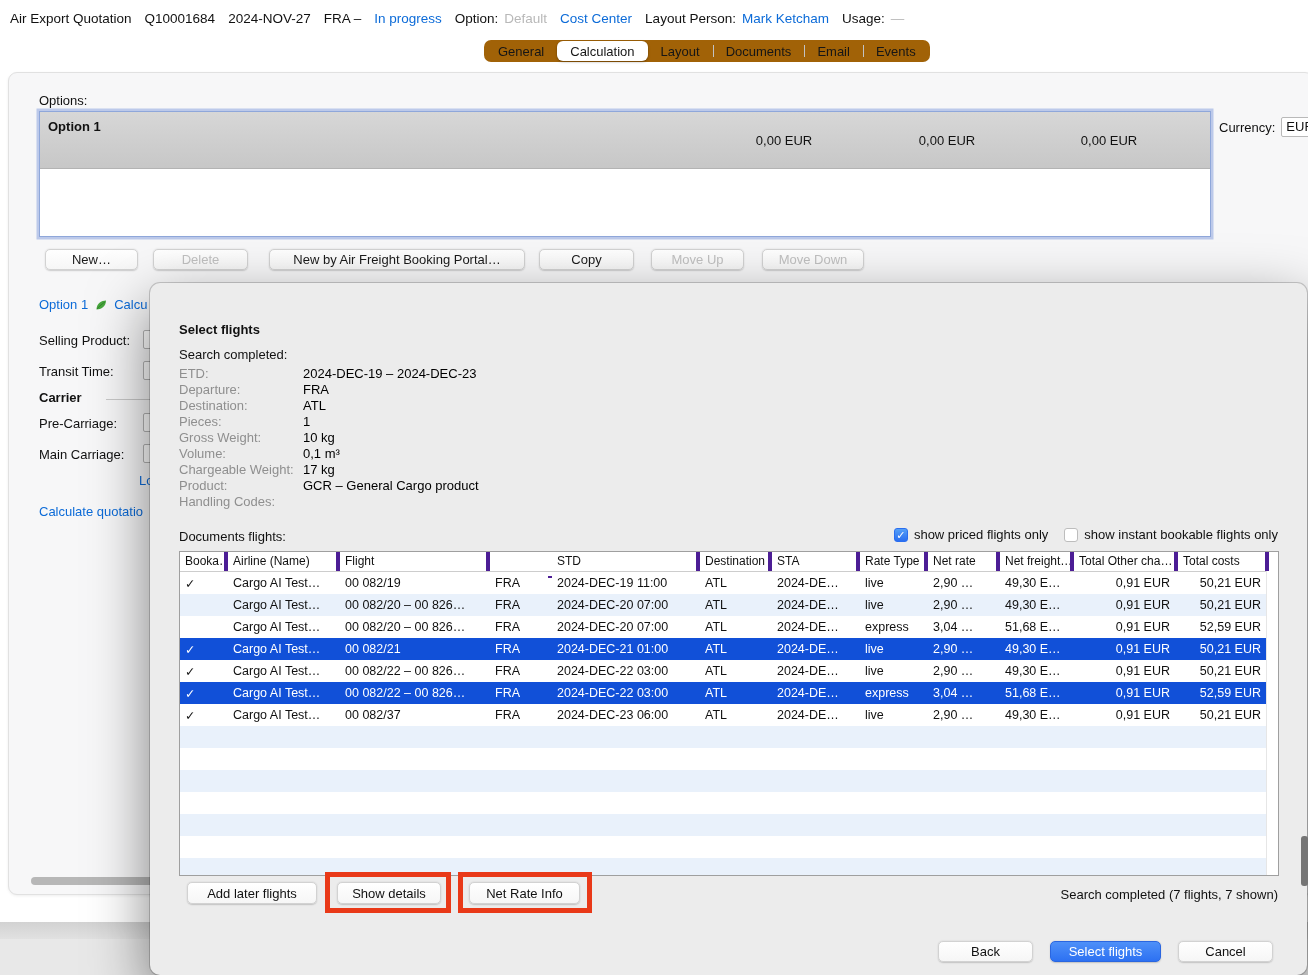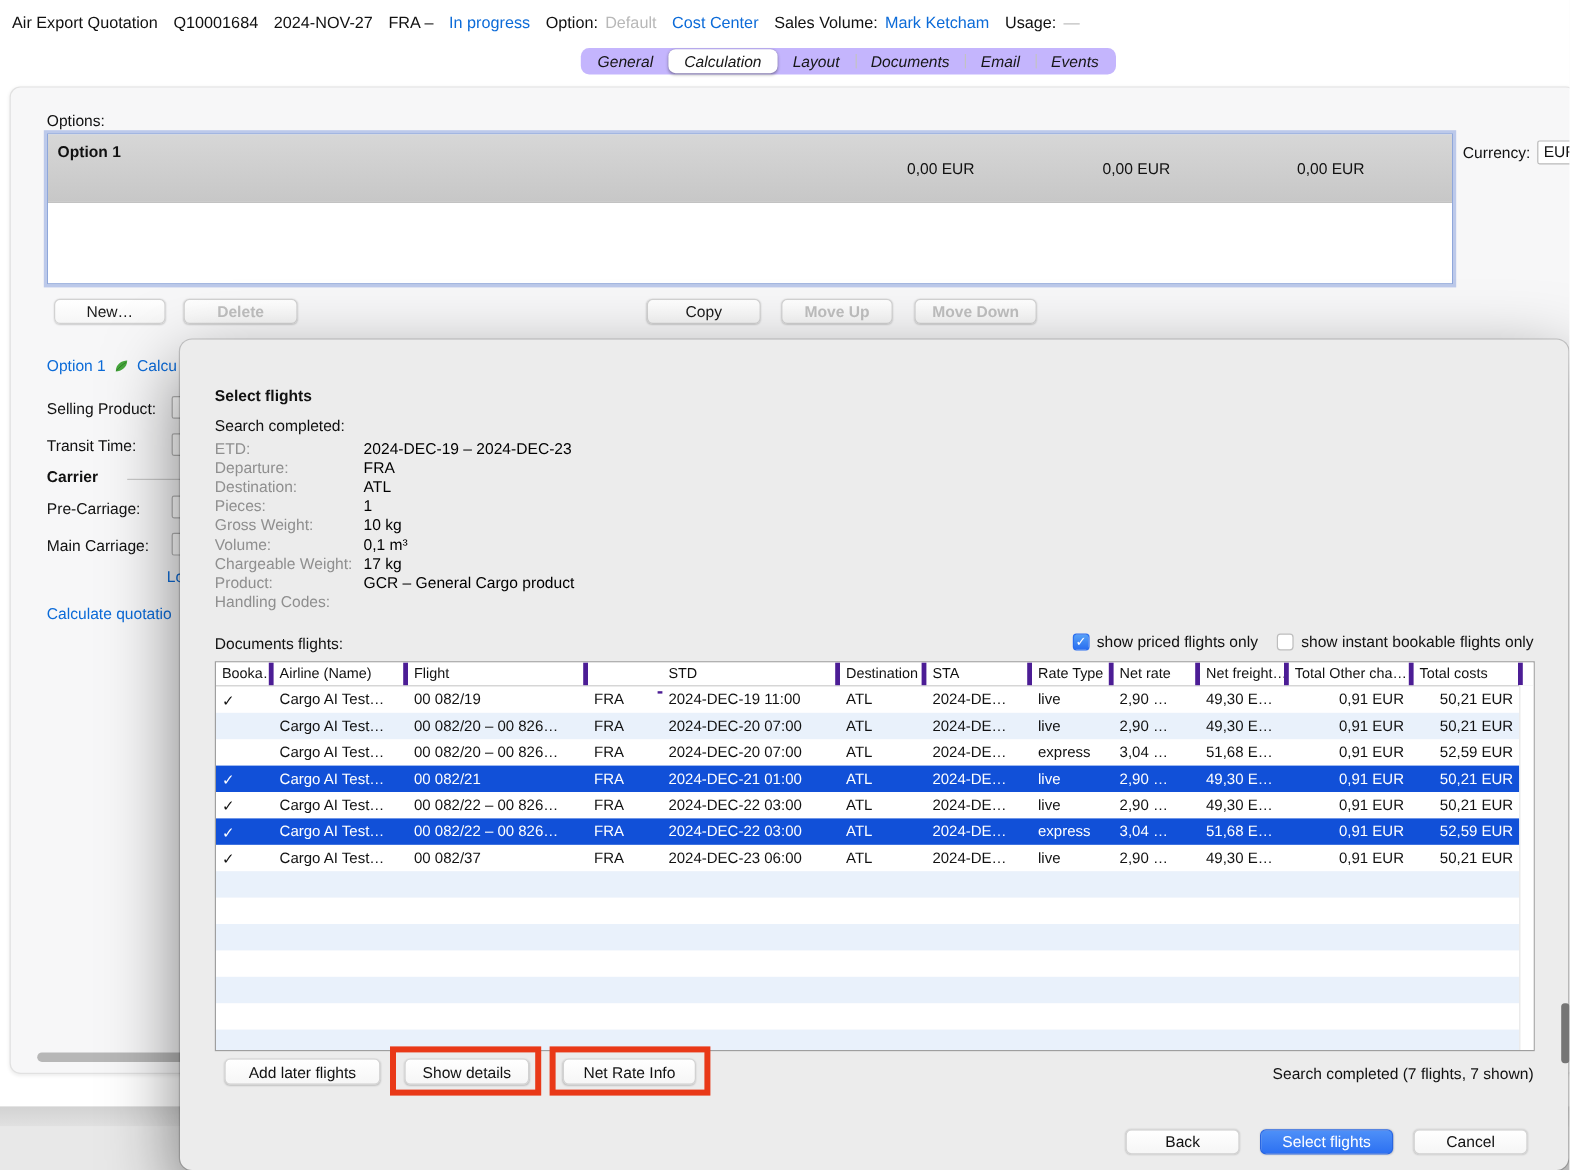--- a/index.html
+++ b/index.html
@@ -6,43 +6,43 @@
   .stage{position:relative;width:1308px;height:975px;overflow:hidden;
     font-family:"Liberation Sans",sans-serif;font-size:13px;color:#111;background:#fff;}
 
   
   .app-header{position:absolute;left:10px;top:11px;display:flex;gap:13px;align-items:center;white-space:nowrap;font-size:13.5px;}
   .app-header .grp{display:inline-flex;gap:6px;}
   .hlink{color:#0c6bd8;cursor:pointer;}
   .dim{color:#b8b8b8;}
 
   
-  .tabbar{position:absolute;left:484px;top:40px;height:22px;background:#c4b5fd;border-radius:7px;
-    display:flex;align-items:stretch;padding:1px;box-sizing:border-box;font-style:italic;}
+  .tabbar{position:absolute;left:484px;top:40px;height:22px;background:#a16207;border-radius:7px;
+    display:flex;align-items:stretch;padding:1px;box-sizing:border-box;}
   .tab{padding:2px 13px;font-size:13px;color:#161616;position:relative;display:flex;align-items:center;}
   .tab:not(.active):not(:first-child)::before{content:"";position:absolute;left:0;top:4px;bottom:4px;width:1px;background:#c2c2c3;}
   .tab.active{background:#fff;border-radius:6px;box-shadow:0 1px 2.5px rgba(0,0,0,.3),0 0 0 .5px rgba(0,0,0,.06);}
   .tab.active + .tab::before{display:none;}
 
   
   .panel{position:absolute;left:8px;top:72px;width:1306px;height:823px;background:#f7f7f8;
     border:1px solid #e1e1e1;border-radius:9px;box-shadow:0 1px 3px rgba(0,0,0,.07);box-sizing:border-box;}
   .options-label{position:absolute;left:30px;top:20px;}
   .options-list{position:absolute;left:30px;top:38px;width:1172px;height:126px;background:#fff;
     border:1px solid #8fa7da;box-shadow:0 0 0 2.5px #bcc9ea;box-sizing:border-box;}
   .option-row{position:relative;height:56px;background:linear-gradient(#d7d7d7,#c7c7c7);border-bottom:1px solid #b3b3b3;}
   .option-name{position:absolute;left:8px;top:7px;font-weight:bold;}
   .amount{position:absolute;top:21px;width:90px;text-align:center;}
   .currency{position:absolute;left:1210px;top:44px;display:flex;gap:6px;align-items:center;white-space:nowrap;}
   .currency-field{display:inline-block;width:42px;height:18px;line-height:18px;background:#fff;border:1px solid #b9b9b9;border-radius:2px;padding-left:4px;}
 
   .btn{position:absolute;height:21px;background:linear-gradient(#ffffff,#f6f6f6);border:1px solid #d2d2d2;border-radius:5px;
     box-shadow:0 .5px 1.5px rgba(0,0,0,.18);display:flex;align-items:center;justify-content:center;
     font-size:13px;color:#1a1a1a;box-sizing:border-box;cursor:default;white-space:nowrap;}
-  .btn.disabled{color:#c0c0c0;font-weight:bold;}
+  .btn.disabled{color:#c0c0c0;}
   .toolbar{position:absolute;left:0;top:176px;width:100%;height:21px;}
 
   
   .opt-links{position:absolute;left:30px;top:224px;display:flex;gap:6px;align-items:center;}
   .flabel{position:absolute;left:30px;white-space:nowrap;}
   .fstub{position:absolute;left:134px;width:15px;height:19px;background:#fff;border:1px solid #b5b5b5;border-radius:2px;box-sizing:border-box;}
   .grp-rule{position:absolute;left:97px;top:326px;width:48px;height:1px;background:#c9c9c9;}
   .order-table{position:absolute;left:30px;top:451px;width:113px;height:300px;background:#fff;border:1px solid #ababab;box-sizing:border-box;overflow:hidden;}
   .ot-header{height:24px;line-height:24px;padding-left:8px;border-bottom:1px solid #e3e3e3;white-space:nowrap;}
   .ot-row{height:25px;}
@@ -105,21 +105,21 @@
     <span>Q10001684</span>
     <span>2024-NOV-27</span>
     <span>FRA –</span>
     <span class="hlink">In progress</span>
     <span class="grp">
       <span>Option:</span>
       <span class="dim">Default</span>
     </span>
     <span class="hlink">Cost Center</span>
     <span class="grp">
-      <span>Sales Volume:</span>
+      <span>Layout Person:</span>
       <span class="hlink">Mark Ketcham</span>
     </span>
     <span class="grp">
       <span>Usage:</span>
       <span class="dim">—</span>
     </span>
   </div>
 
   <div class="tabbar">
       <div class="tab">General</div>
@@ -141,20 +141,21 @@
     </div>
 
     <div class="currency">
       <span>Currency:</span>
       <span class="currency-field">EUR</span>
     </div>
 
     <div class="toolbar">
         <div class="btn" style="left: 36px; width: 93px; top: 0px;">New…</div>
         <div class="btn disabled" style="left: 144px; width: 95px; top: 0px;">Delete</div>
+        <div class="btn" style="left: 260px; width: 256px; top: 0px;">New by Air Freight Booking Portal…</div>
         <div class="btn" style="left: 530px; width: 95px; top: 0px;">Copy</div>
         <div class="btn disabled" style="left: 642px; width: 93px; top: 0px;">Move Up</div>
         <div class="btn disabled" style="left: 753px; width: 102px; top: 0px;">Move Down</div>
       </div>
 
     <div class="opt-links">
       <span class="hlink">Option 1</span>
       <span style="display:inline-flex">
         <svg width="14" height="14" viewBox="0 0 14 14">
             <path d="M2.5 11.5 C2.5 5.5 7.5 2.5 12 2.5 C12 8.5 7 11.5 2.5 11.5 Z" fill="#46a63c"></path>

